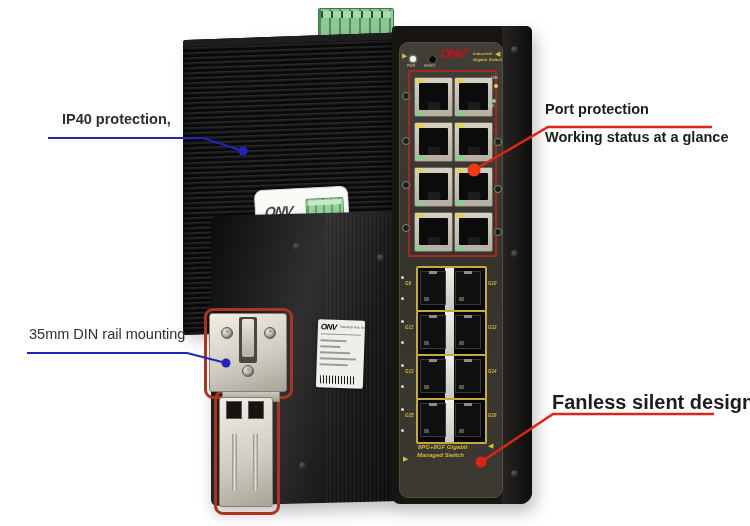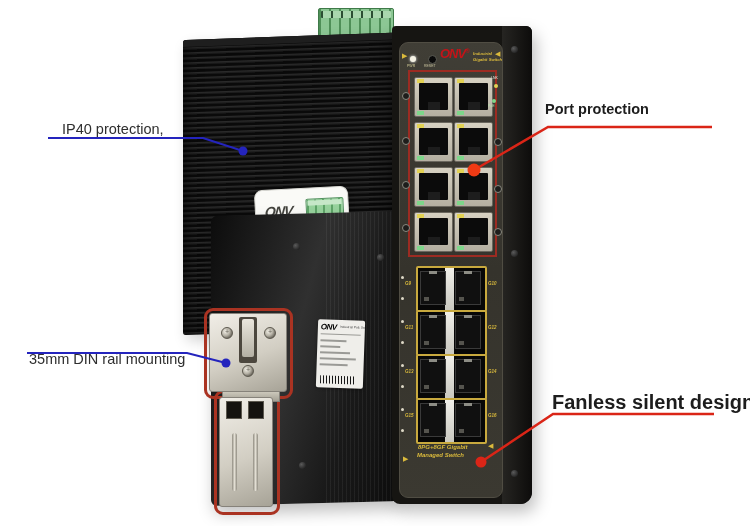--- a/index.html
+++ b/index.html
@@ -288,21 +288,22 @@
     <polyline points="27,353 187,353 226,363" fill="none" stroke-width="2" stroke="#2424bd"></polyline>
     <circle cx="226" cy="363" r="4.5" fill="#2424bd"></circle>
 
     <polyline points="712,127 548,127 474,170" fill="none" stroke-width="2.5" stroke="#da2517"></polyline>
     <circle cx="474" cy="170" r="6.5" fill="#ef3a14"></circle>
 
     <polyline points="714,414 553,414 481,462" fill="none" stroke-width="2.5" stroke="#da2517"></polyline>
     <circle cx="481" cy="462" r="5.5" fill="#da2517"></circle>
   </svg>
 
-  <div class="ctext" style="left:62px;top:122px;">IP40 protection,</div>
-
-  <div class="ctext" style="left:29px;top:327px;margin-top:25px;">35mm DIN rail mounting</div>
+  <div class="ctext" style="left:62px;top:112px;font-weight:bold;">IP40 protection,</div>
+
+  <div class="ctext" style="left:29px;top:327px;">35mm DIN rail mounting</div>
 
   <div class="ctext bold" style="left:545px;top:102px;">Port protection</div>
+  <div class="ctext bold" style="left:545px;top:130px;">Working status at a glance</div>
 
   <div class="ctext bold" style="left:552px;top:395px;font-size:20px;">Fanless silent design</div>
 
 </div>
 
 </body></html>

